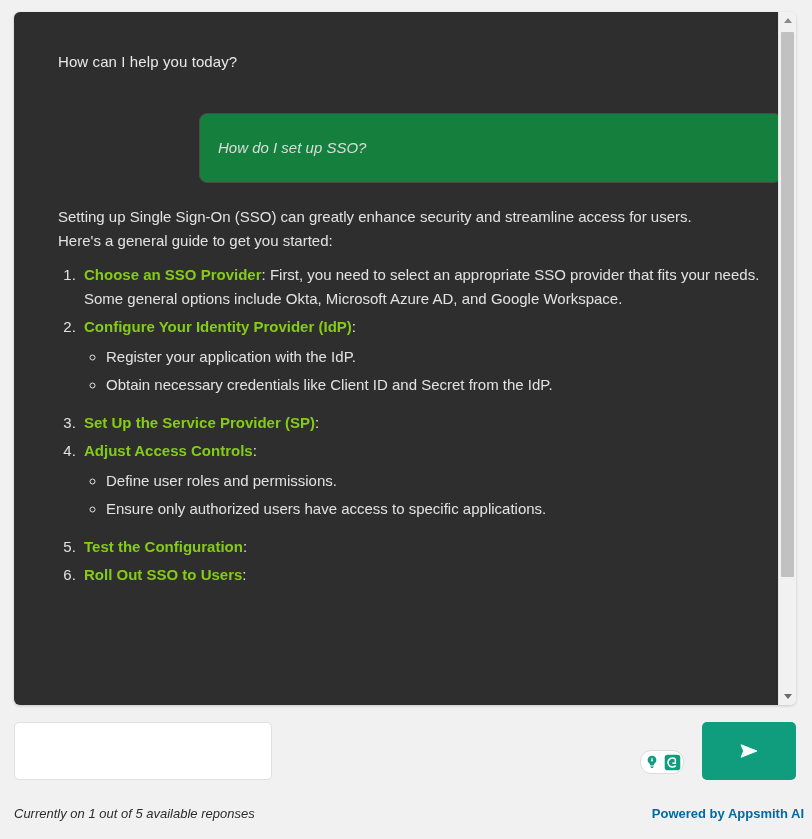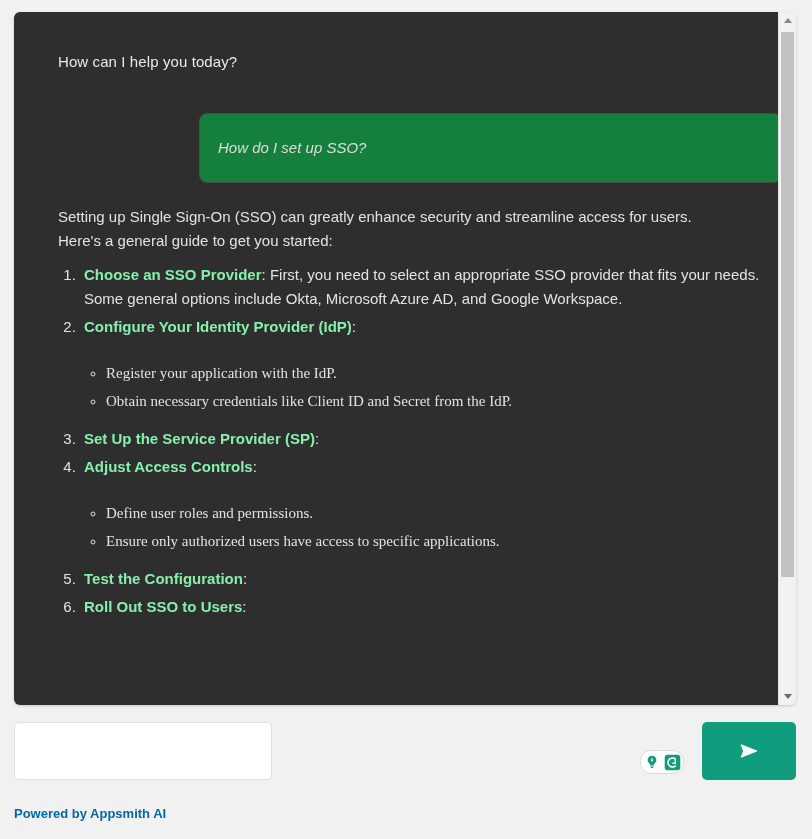--- a/index.html
+++ b/index.html
@@ -88,28 +88,27 @@
     padding-left: 22px;
     list-style-type: decimal;
   }
   ol.steps > li {
     margin: 0 0 4px 0;
     line-height: 1.6;
     padding-left: 4px;
   }
   ol.steps > li > .step-title {
     font-weight: bold;
-    color: #86efac;
+    color: #84cc16;
     text-align: center;
   }
   ul.substeps {
-    margin: 22px 0 14px 0;
+    margin: 6px 0 14px 0;
     padding-left: 26px;
     list-style-type: circle;
-    font-family: Liberation Serif, serif;
   }
   ul.substeps > li {
     margin: 0 0 4px 0;
     line-height: 1.6;
   }
 
   
   #chat-scrollbar {
     width: 18px;
     height: 693px;
@@ -306,14 +305,15 @@
 
   <button id="send-button">
     <svg width="26" height="20" viewBox="0 0 24 24" aria-hidden="true">
       <path d="M2.5 4.5L21.5 12 2.5 19.5l3.1-7.5L2.5 4.5zM5.6 12h8.2" fill="#ffffff" stroke="#ffffff" stroke-width="1.2" stroke-linejoin="round"></path>
     </svg>
   </button>
 
 </div>
 
 <div id="footer">
+  <span id="response-counter">Currently on 1 out of 5 available reponses</span>
   <span id="powered-by">Powered by Appsmith AI</span>
 </div>
 
 </body></html>

